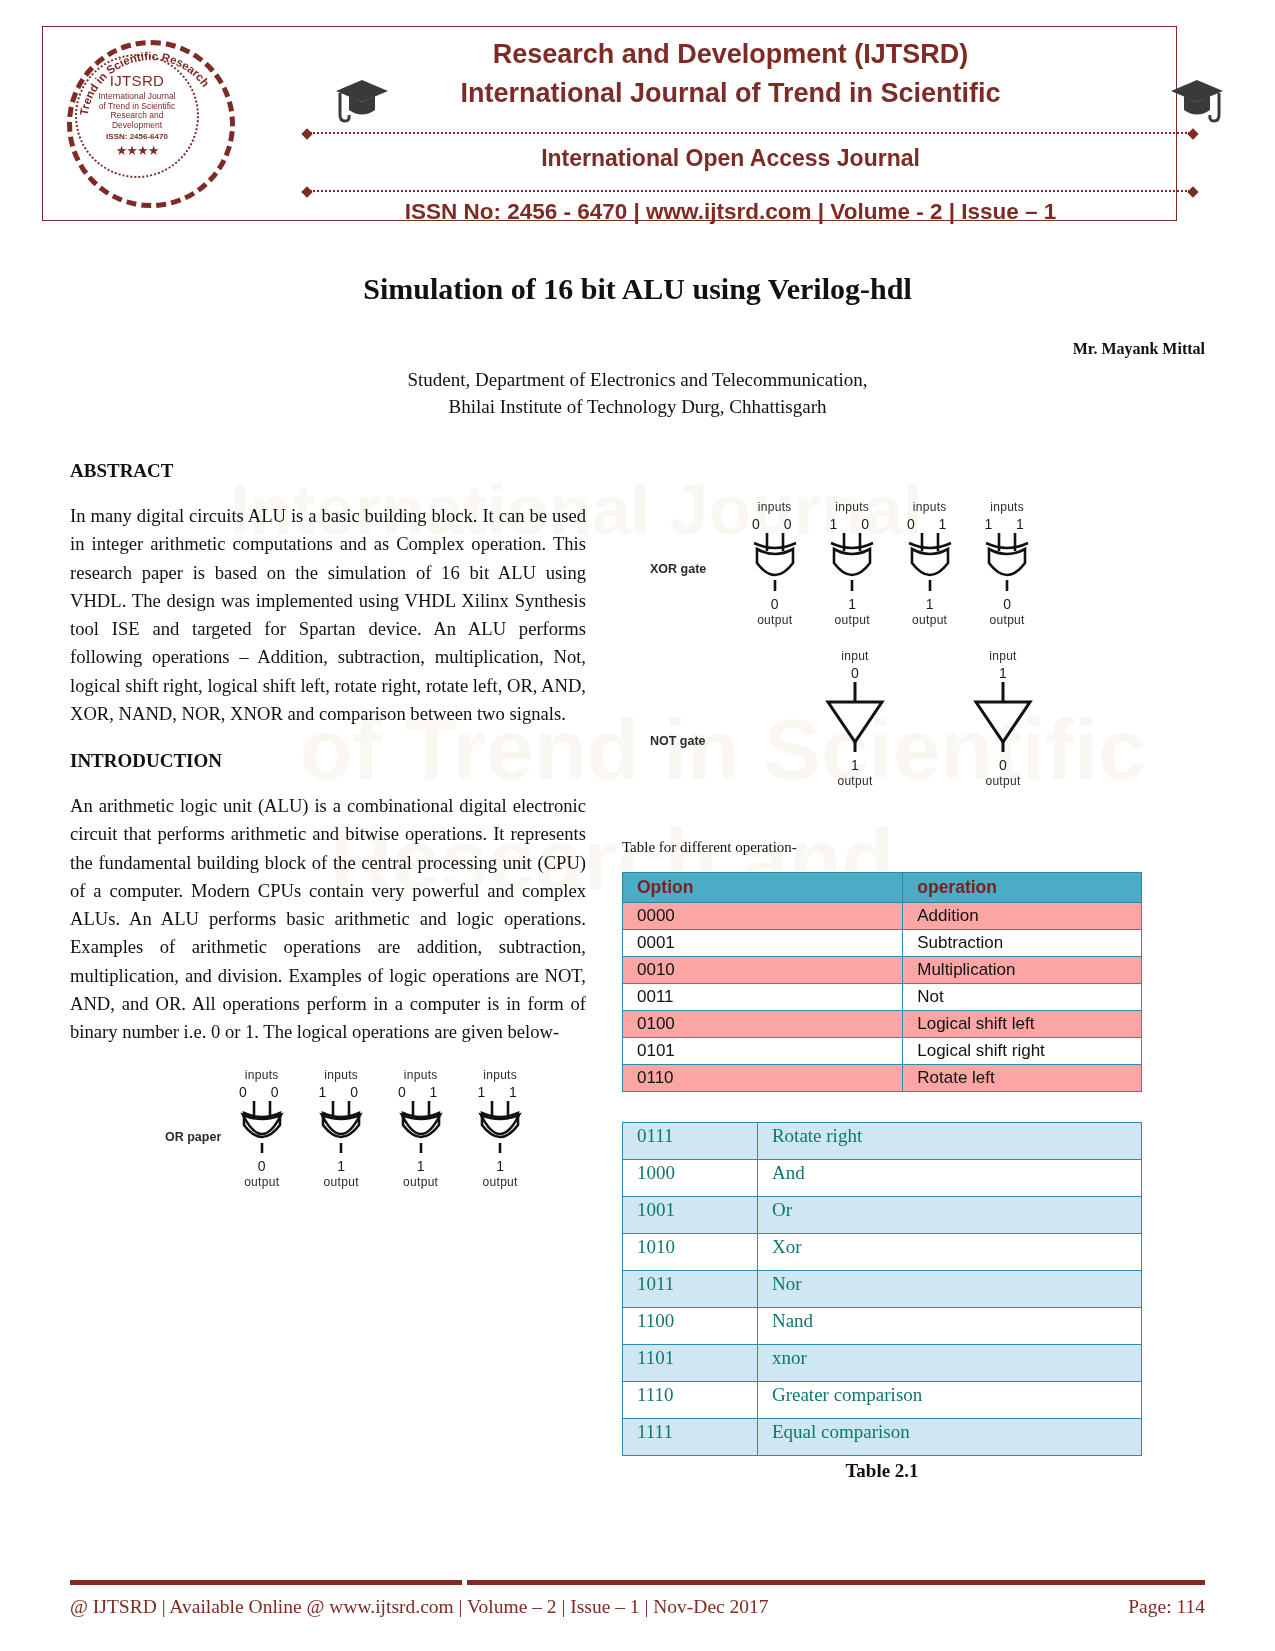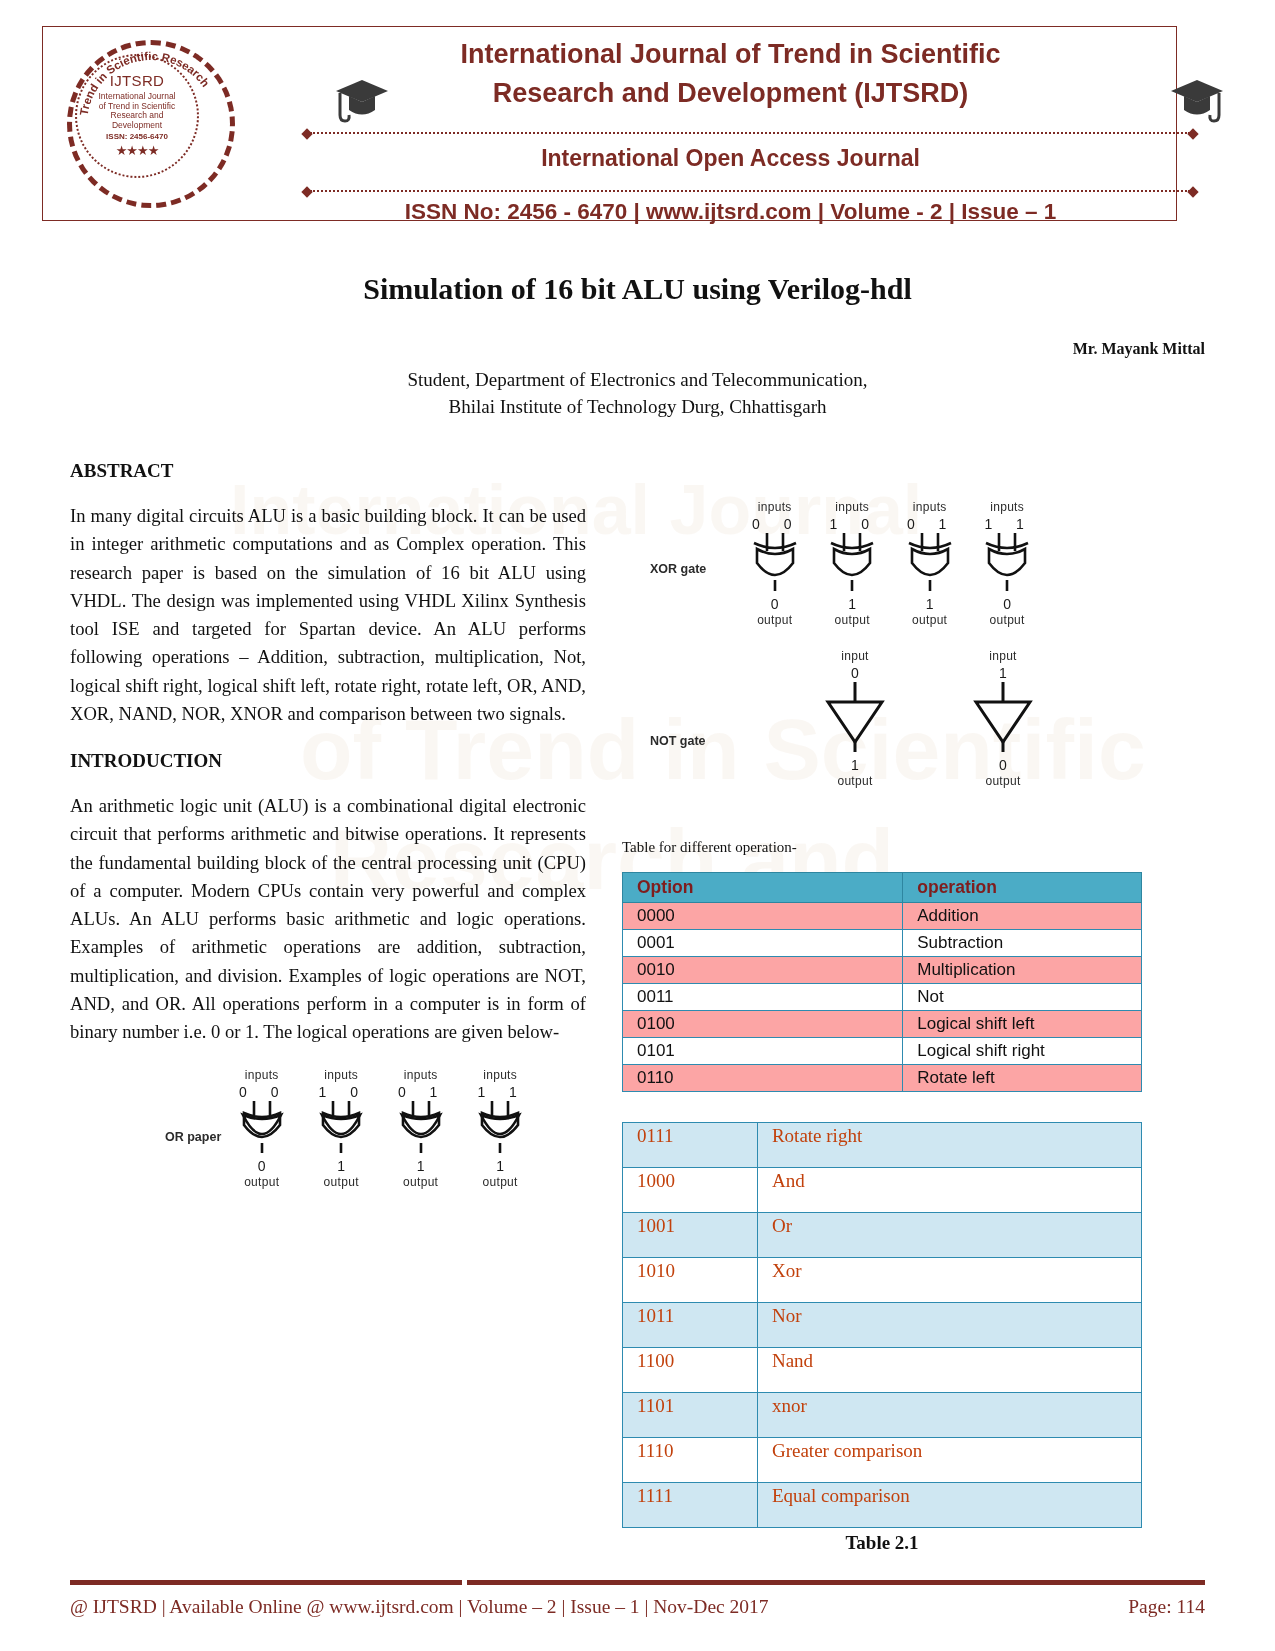--- a/index.html
+++ b/index.html
@@ -190,21 +190,21 @@
   table.tA td {
     border:1px solid #2e8bb0; padding:3px 0 3px 14px; color:#111;
   }
   table.tA tr.alt td { background:#fca5a5; }
   table.tA tr.plain td { background:#ffffff; }
   table.tA col.c1 { width:54%; }
 
   
   table.tB { font-family:"Liberation Serif", serif; font-size:19px; }
   table.tB td {
-    border:1px solid #2e8bb0; padding:2px 0 20px 14px; color:#c2410c;
+    border:1px solid #2e8bb0; padding:2px 0 12px 14px; color:#0f766e;
   }
   table.tB tr.alt td { background:#cfe7f2; }
   table.tB tr.plain td { background:#ffffff; }
   table.tB col.c1 { width:26%; }
   .tbl-caption {
     text-align:center; font-weight:bold; font-size:19px;
     margin-top:4px; font-family:"Liberation Serif", serif;
   }
 
   
@@ -260,22 +260,22 @@
     </span>
     <span class="cap-icon cap-right">
       <svg width="58" height="50" viewBox="0 0 58 50">
         <path d="M3 16 L29 5 L55 16 L29 27 Z" fill="#3a3a3a"></path>
         <path d="M16 21 L16 35 Q29 44 42 35 L42 21 L29 27 Z" fill="#3a3a3a"></path>
         <path d="M51 18 L51 40 Q51 46 46 46 Q41 46 42 40" fill="none" stroke="#3a3a3a" stroke-width="3"></path>
       </svg>
     </span>
 
     <div class="mh-title">
+      <div>Research and Development  (IJTSRD)</div>
       <div>International Journal of Trend in Scientific</div>
-      <div>Research and Development  (IJTSRD)</div>
     </div>
 
     <div class="mh-rule rule1"></div>
     <div class="mh-open">International Open Access Journal</div>
     <div class="mh-rule rule2"></div>
     <div class="mh-issn">ISSN No: 2456 - 6470  |  www.ijtsrd.com  |  Volume - 2 | Issue – 1</div>
   </div>
 </div>
 
 <div class="paper-title">Simulation of 16 bit ALU using Verilog-hdl</div>

